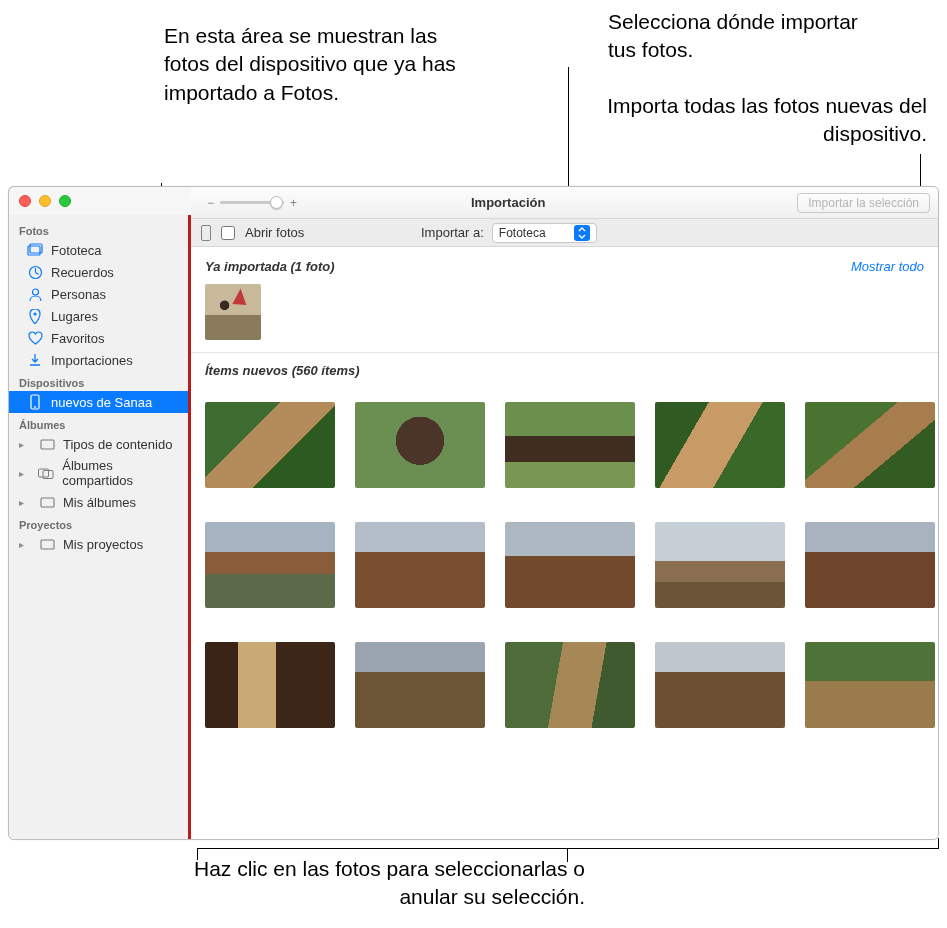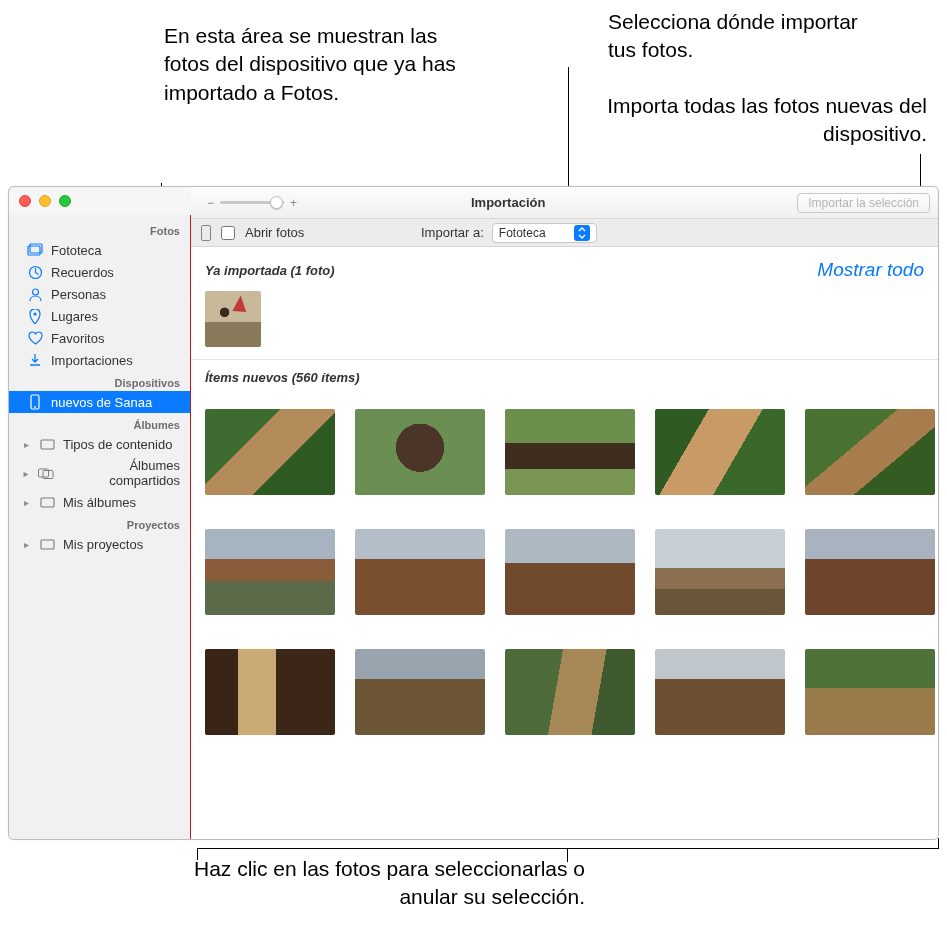--- a/index.html
+++ b/index.html
@@ -48,24 +48,23 @@
 }
 .tl-close { background:#ff5f57; border:1px solid #e0443e; }
 .tl-min { background:#ffbd2e; border:1px solid #dea123; }
 .tl-max { background:#28c940; border:1px solid #1aab29; }
 
 .sidebar {
   position: absolute;
   left: 0; top: 28px; bottom: 0;
   width: 182px;
   background: #f1f1f1;
-  border-right: 1px solid #b91c1c;
+  border-right: 3px solid #b91c1c;
   padding-top: 4px;
   overflow: hidden;
-  text-align: right;
 }
 .sidebar .section-label {
   font-size: 11px;
   font-weight: 600;
   color: #6e6e6e;
   padding: 6px 10px 2px;
 }
 .sidebar .item {
   display: flex;
   align-items: center;
@@ -161,21 +160,21 @@
   flex-direction:column;line-height:5px;
 }
 .content {
   position:absolute;left:182px;right:0;top:60px;bottom:0;
   background:#fff;overflow:hidden;font-style:italic;
 }
 .section-header{
   display:flex;align-items:center;justify-content:space-between;
   padding:12px 14px 6px;font-size:13px;font-weight:700;color:#333;
 }
-.section-header .link{font-weight:400;color:#0a7aff;font-size:19px;}
+.section-header .link{font-weight:400;color:#0a7aff;font-size:13px;}
 .imported-row{padding:4px 14px 12px;}
 .thumb-small{
   width:56px;height:56px;border-radius:2px;
   background:
     radial-gradient(circle at 35% 38%, #3a2a1f 0 9%, transparent 10%),
     linear-gradient(180deg,#c8b99b 0 55%,#8a7a5c 55% 100%);
   position:relative;overflow:hidden;
 }
 .thumb-small::after{
   content:"";position:absolute;left:22px;top:4px;width:0;height:0;

